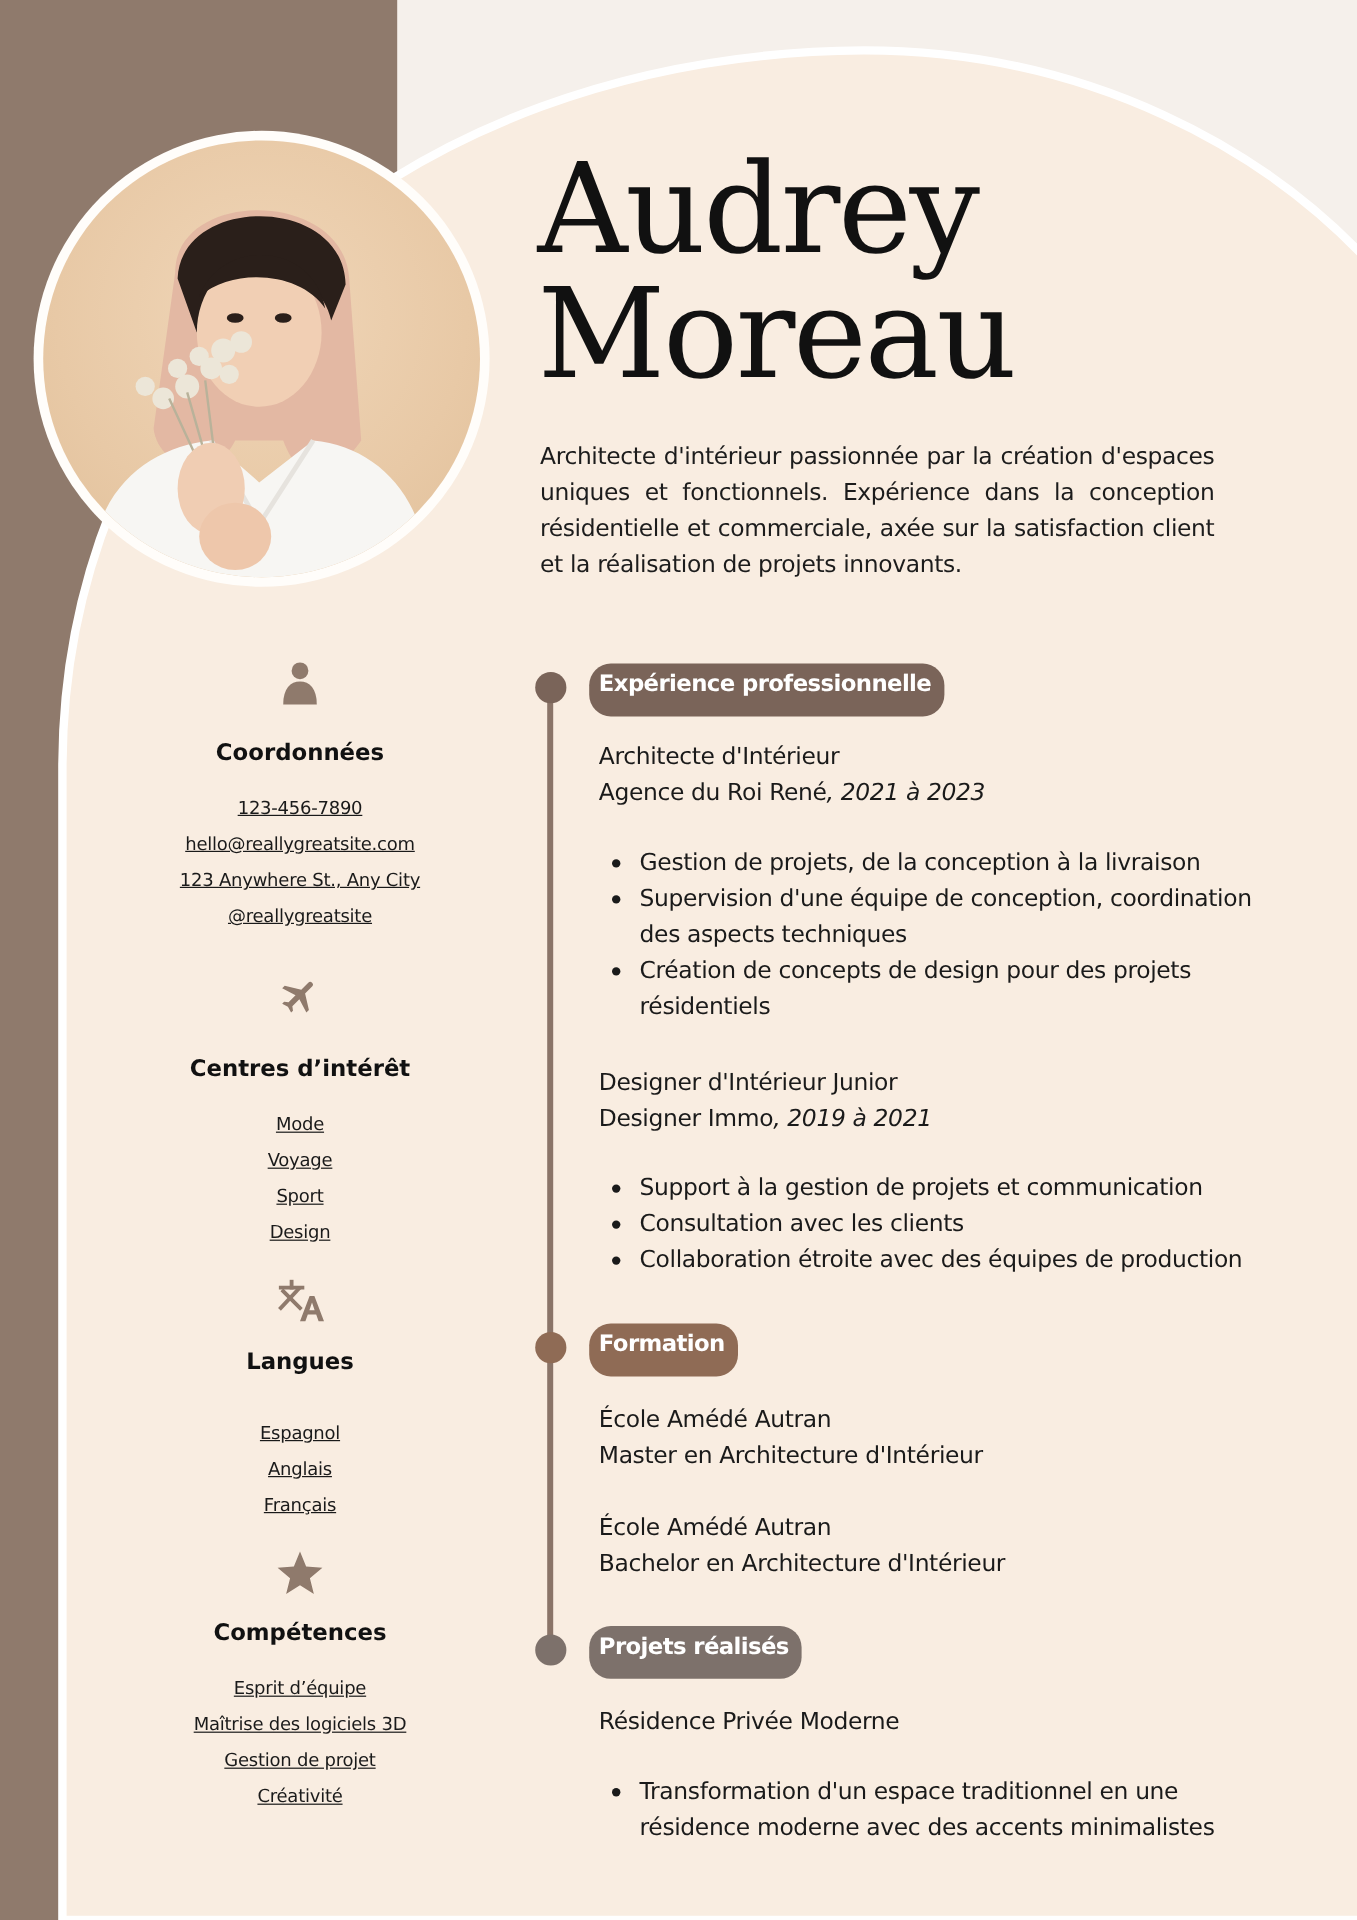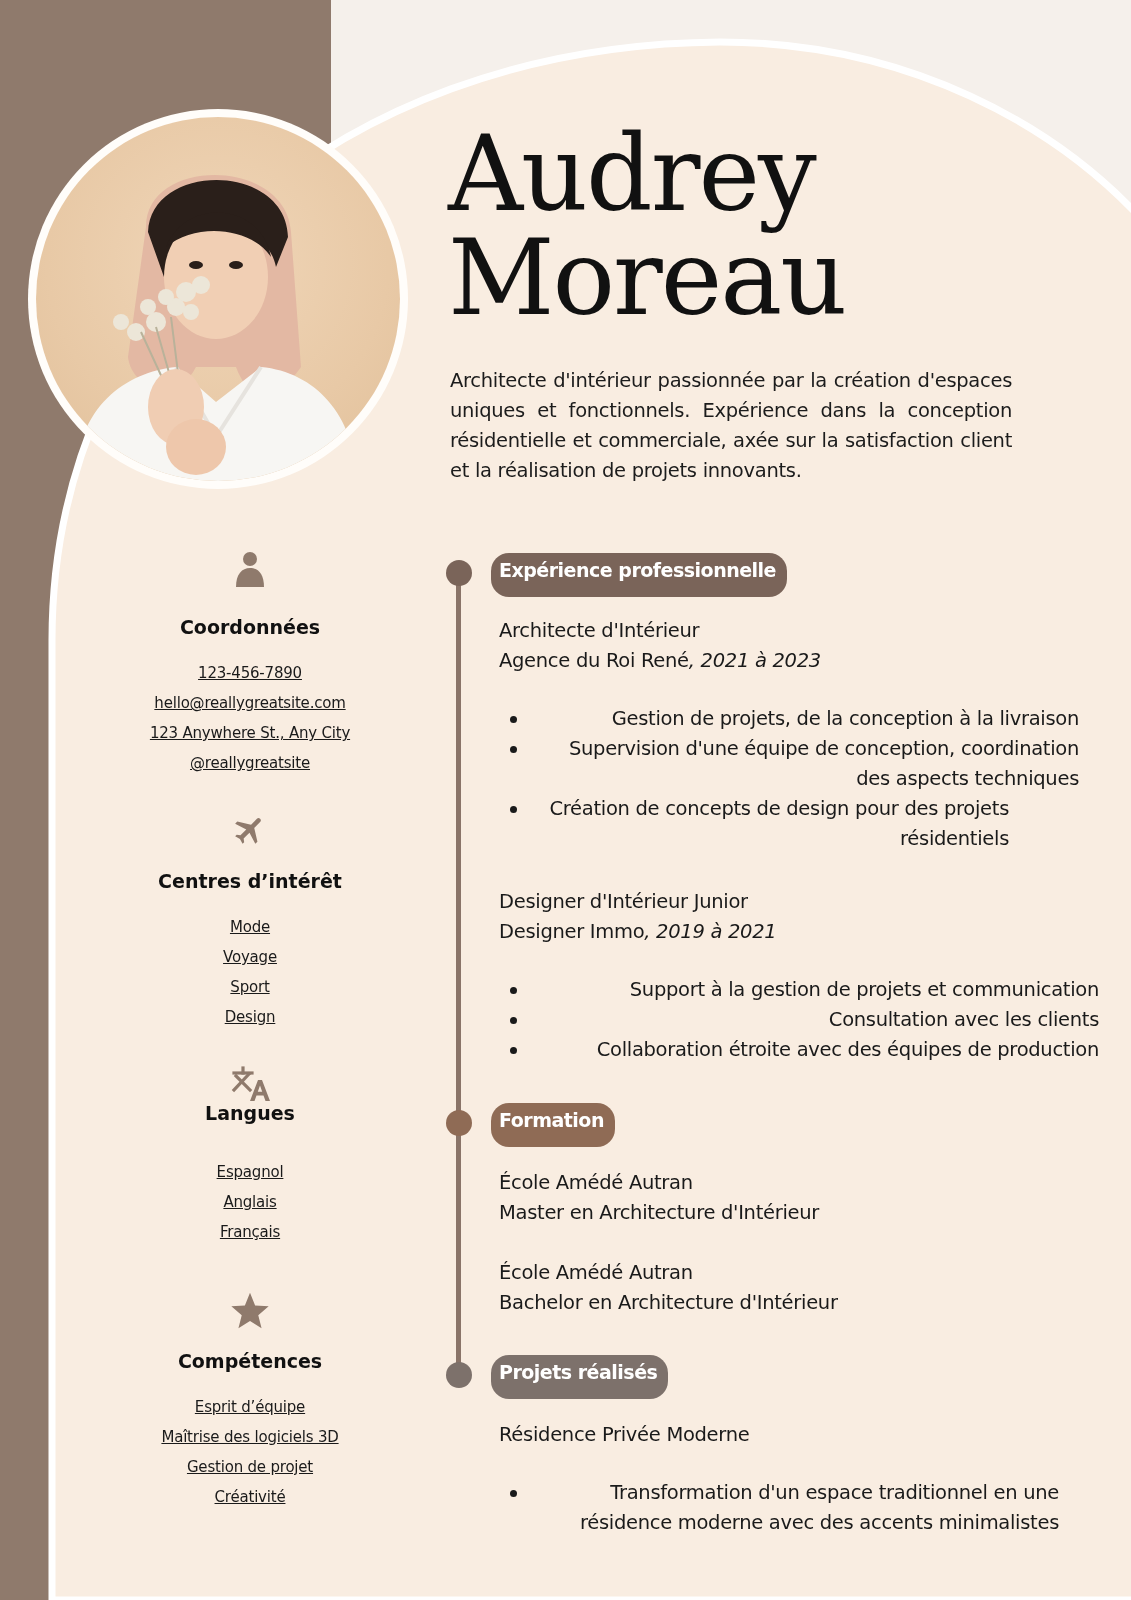--- a/index.html
+++ b/index.html
@@ -65,21 +65,21 @@
   }
   .pill {
     position: absolute; height: 44px; border-radius: 18px;
     color: #fff; font-family: "DejaVu Sans", sans-serif; font-weight: 700;
     font-size: 19px; line-height: 35px; padding: 0 11px 0 8px; letter-spacing: -0.5px;
     white-space: nowrap;
   }
   .block { position: absolute; left: 499px; width: 600px; font-family: "DejaVu Sans", sans-serif; font-size: 19.5px; line-height: 30px; color: #1a1a1a; letter-spacing: -0.3px; }
   .block .it { font-style: italic; }
   .bullets { list-style: none; margin-top: 28px; }
-  .bullets li { position: relative; padding-left: 34px; text-align: right; }
+  .bullets li { position: relative; padding-left: 34px; }
   .bullets li::before {
     content: ""; position: absolute; left: 11px; top: 12px; width: 7px; height: 7px;
     border-radius: 50%; background: #1a1a1a;
   }
 </style>
 </head>
 <body>
 
 <div class="left-band"></div>
 
@@ -140,40 +140,40 @@
       <li>hello@reallygreatsite.com</li>
       <li>123 Anywhere St., Any City</li>
       <li>@reallygreatsite</li>
     </ul>
   </section>
 
   <section class="side-section" style="top:262px;">
     <svg class="side-icon" width="36" height="36" viewBox="0 0 24 24">
       <path fill="#8f7a6c" d="M21 16v-2l-8-5V3.5A1.5 1.5 0 0 0 11.5 2 1.5 1.5 0 0 0 10 3.5V9l-8 5v2l8-2.5V19l-2 1.5V22l3.5-1 3.5 1v-1.5L13 19v-5.5l8 2.5z" transform="rotate(45 12 12)"></path>
     </svg>
-    <h3 class="side-title" style="margin-top:22px;">Centres d’intérêt</h3>
+    <h3 class="side-title" style="margin-top:32px;">Centres d’intérêt</h3>
     <ul class="side-list" style="margin-top:20px;">
       <li>Mode</li>
       <li>Voyage</li>
       <li>Sport</li>
       <li>Design</li>
     </ul>
   </section>
 
   <section class="side-section" style="top:516px;">
     <svg class="side-icon" width="40" height="36" viewBox="0 0 40 36">
       <g fill="none" stroke="#8f7a6c" stroke-width="3.2" stroke-linecap="square">
         <path d="M4 7 H22"></path>
           <path d="M13 2 V7"></path>
           <path d="M6 10 L20 24"></path>
           <path d="M19 8 L4 24"></path>
       </g>
       <path d="M20 35 L28 14 H32 L40 35 H35.5 L33.5 29.5 H26.5 L24.5 35 Z M27.8 25.8 H32.2 L30 19.5 Z" fill="#8f7a6c"></path>
     </svg>
-    <h3 class="side-title" style="">Langues</h3>
+    <h3 class="side-title" style="margin-top:22px;">Langues</h3>
     <ul class="side-list" style="margin-top:33px;">
       <li>Espagnol</li>
       <li>Anglais</li>
       <li>Français</li>
     </ul>
   </section>
 
   <section class="side-section" style="top:742px;">
     <svg class="side-icon" width="40" height="38" viewBox="0 0 24 23">
       <path fill="#8f7a6c" d="M12 0.5l3.1 7.6 8.2.6-6.3 5.3 2 8-7-4.4-7 4.4 2-8L.7 8.7l8.2-.6z"></path>

